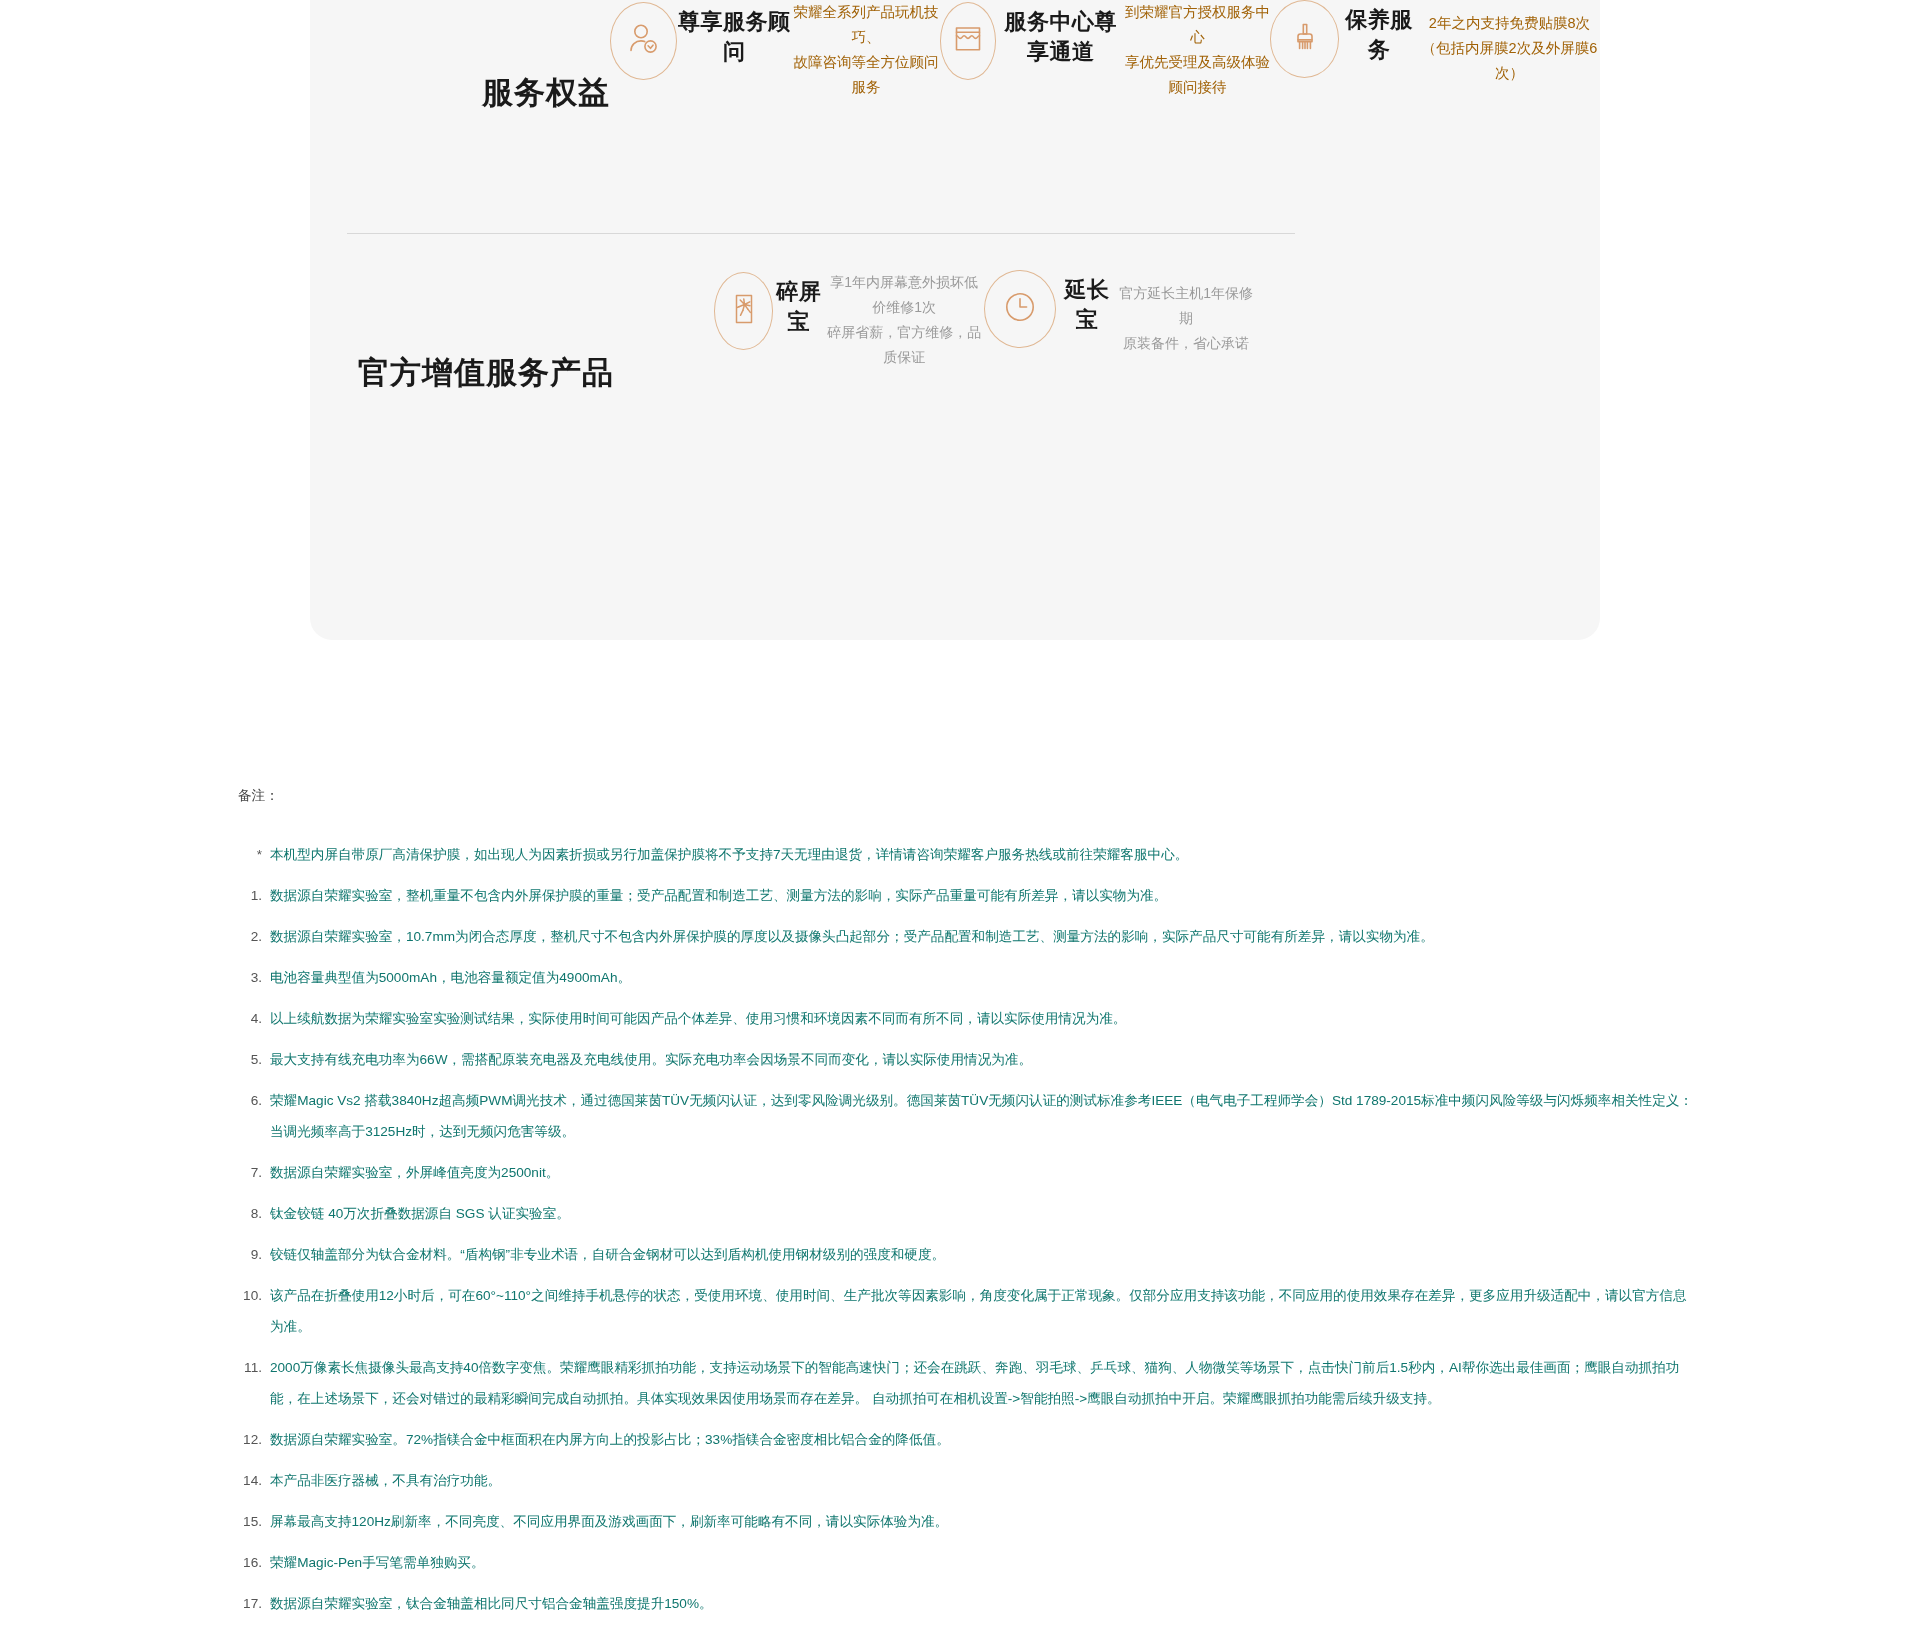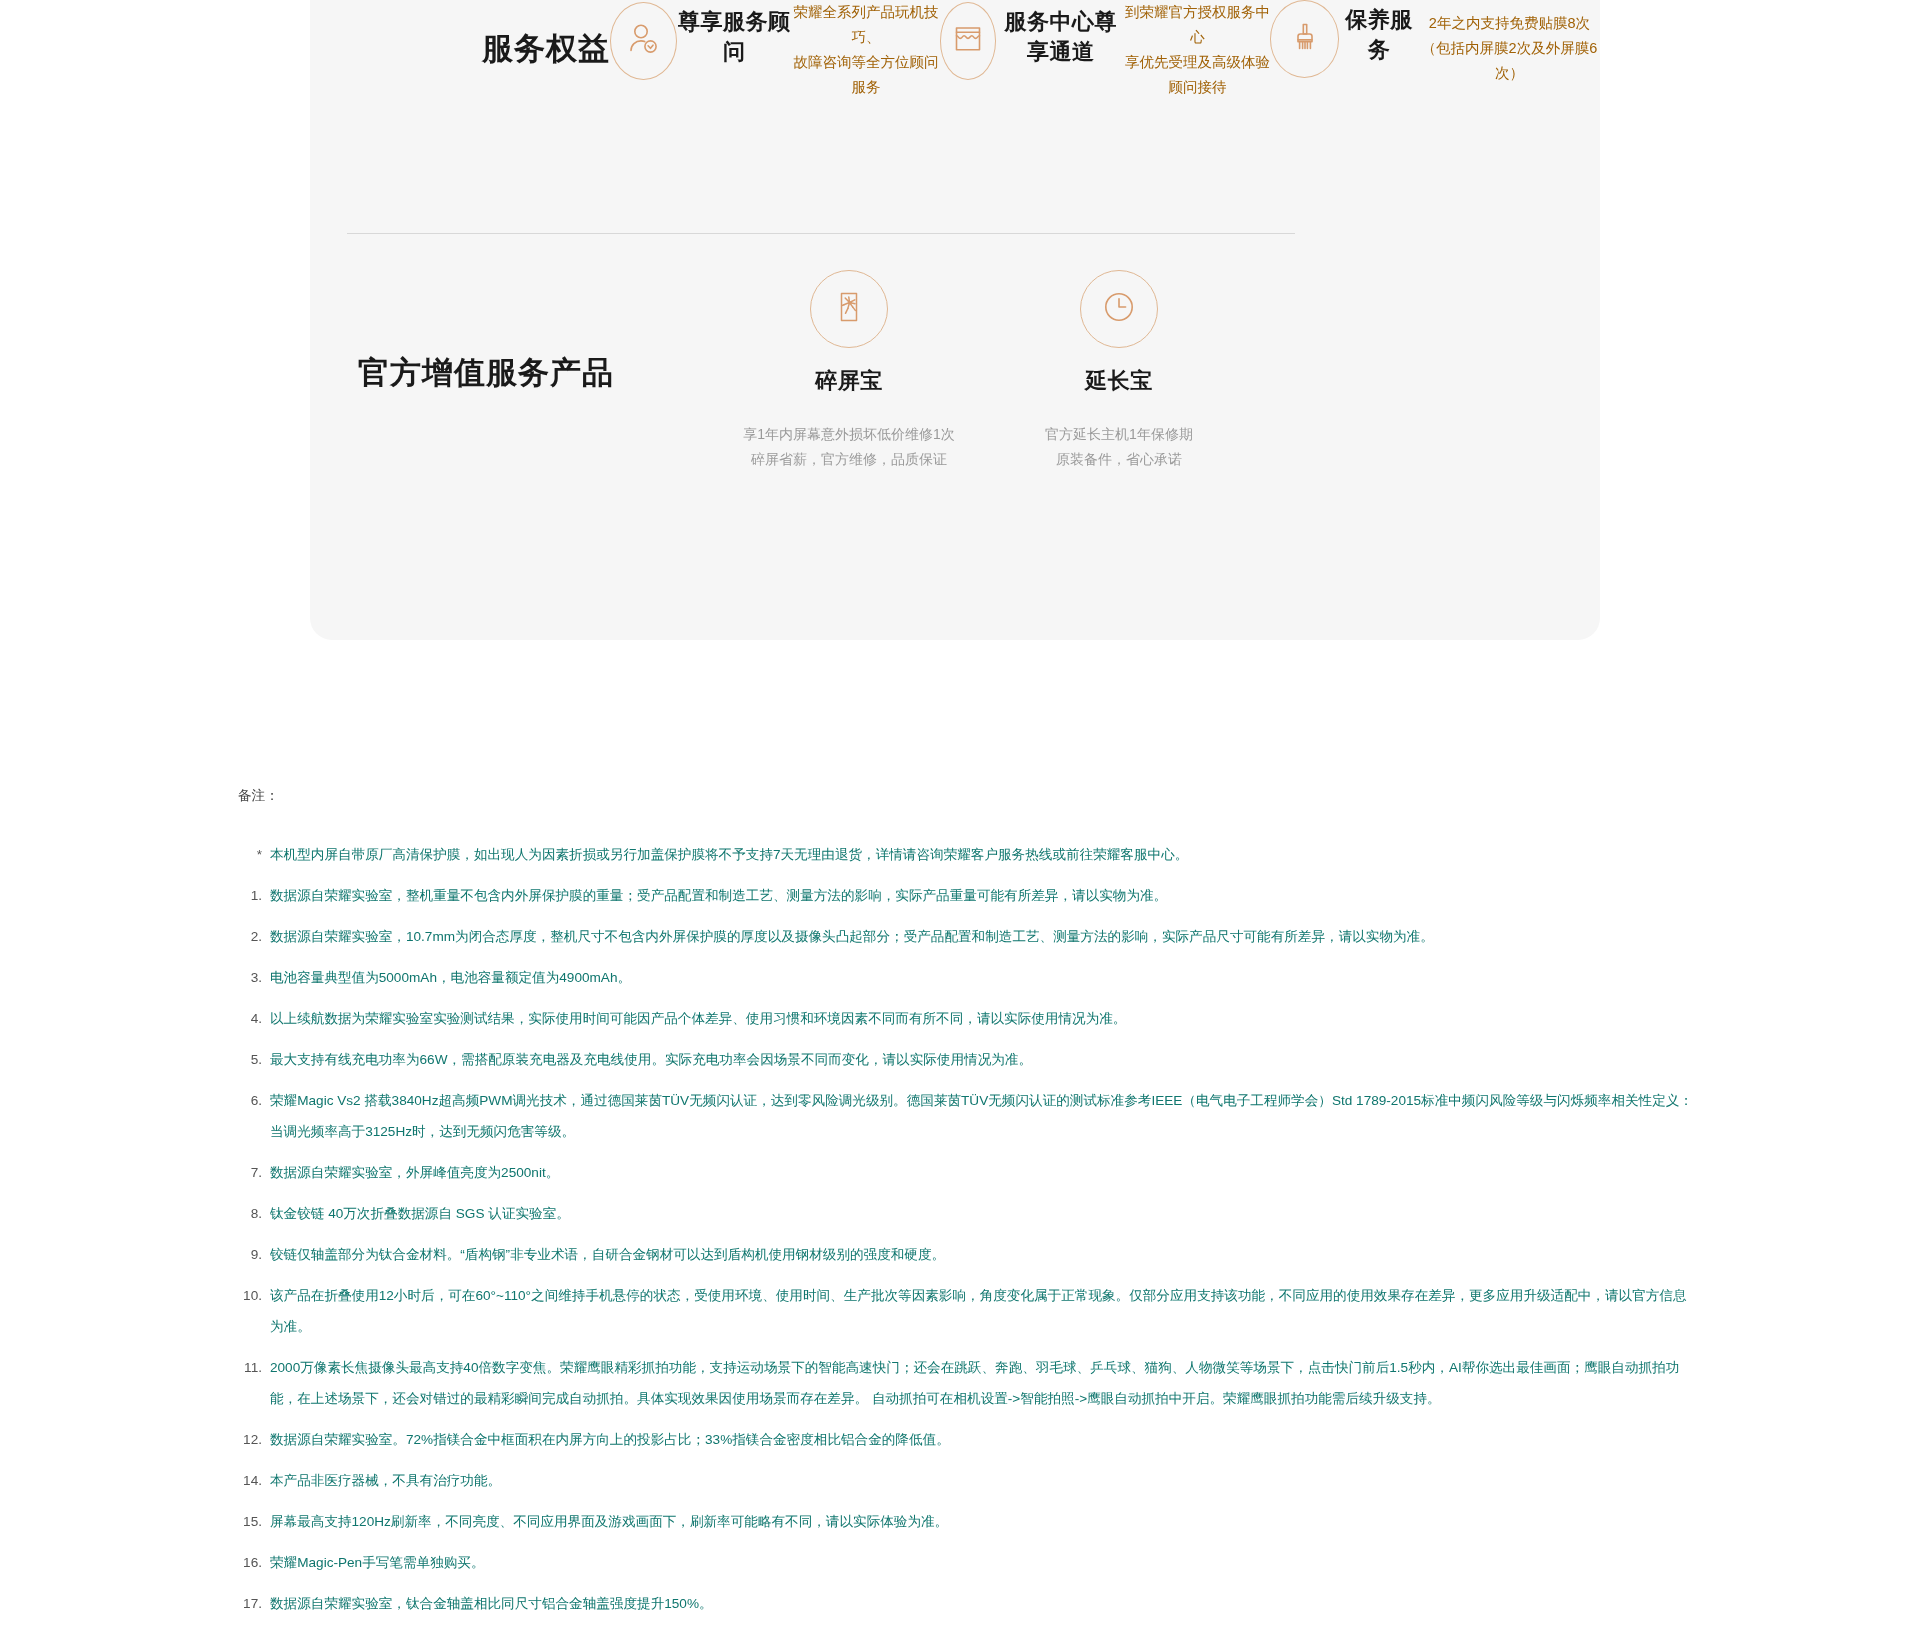--- a/index.html
+++ b/index.html
@@ -46,21 +46,21 @@
     white-space: nowrap;
   }
 
   .benefits-title-cell {
     width: 300px;
     padding-left: 10px;
     box-sizing: border-box;
     display: flex;
     justify-content: flex-end;
     align-items: flex-end;
-    padding-top: 28px;
+    padding-top: 72px;
   }
 
   .benefit-col {
     flex: 1;
     display: flex;
     align-items: center;
     text-align: center;
   }
 
   .icon-circle {
@@ -116,21 +116,21 @@
     align-items: flex-start;
     padding-top: 82px;
     padding-left: 10px;
   }
 
   .va-spacer { width: 100px; }
 
   .va-col {
     width: 270px;
     display: flex;
-    flex-direction: column;
+    flex-direction: row;
     align-items: center;
     text-align: center;
   }
 
   .va-name {
     font-size: 22px;
     font-weight: bold;
     color: #1a1a1a;
     letter-spacing: 0.5px;
     margin-bottom: 26px;

